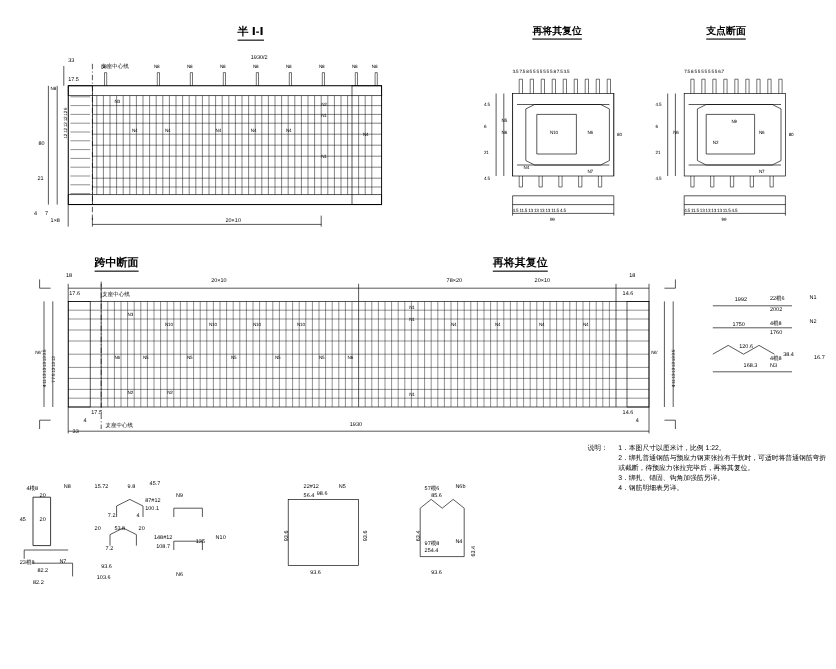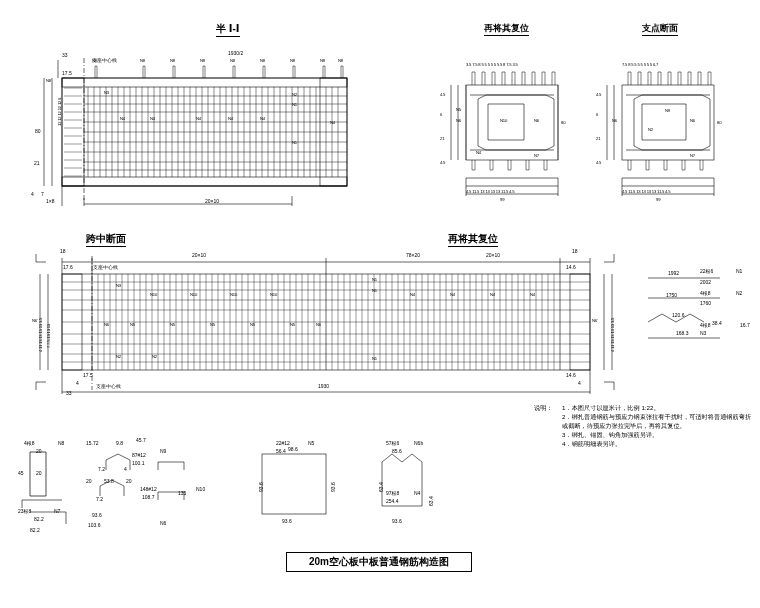--- a/index.html
+++ b/index.html
@@ -522,17 +522,14 @@
   <div class="notes" style="left:534px;top:404px;width:220px;">
     <div>说明：</div>
     <div style="position:absolute;left:28px;top:0;width:194px;">
       <div>1．本图尺寸以厘米计，比例 1:22。</div>
       <div>2．绑扎普通钢筋与预应力钢束张拉有干扰时，可适时将普通钢筋弯折或截断，待预应力张拉完毕后，再将其复位。</div>
       <div>3．绑扎、锚固、钩角加强筋另详。</div>
       <div>4．钢筋明细表另详。</div>
     </div>
   </div>
 
-  <div class="titleblock s10" style="left:286px;top:552px;width:186px;height:20px;">
-    <span>20m空心板中板普通钢筋构造图</span>
-  </div>
 
 </div>
 
 </body></html>

